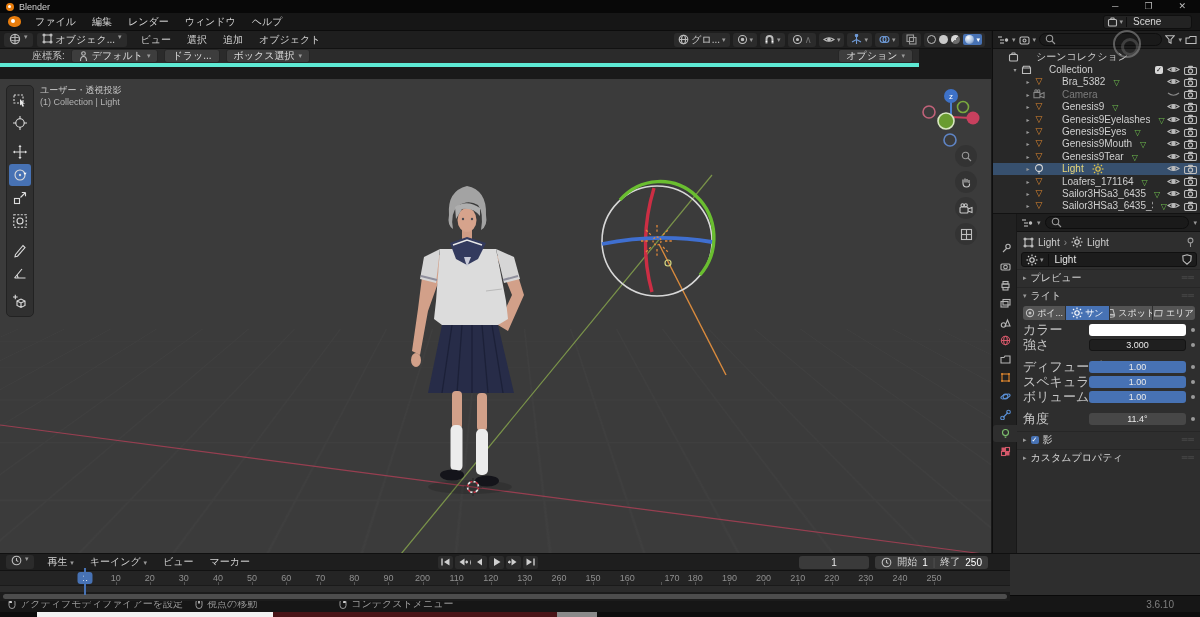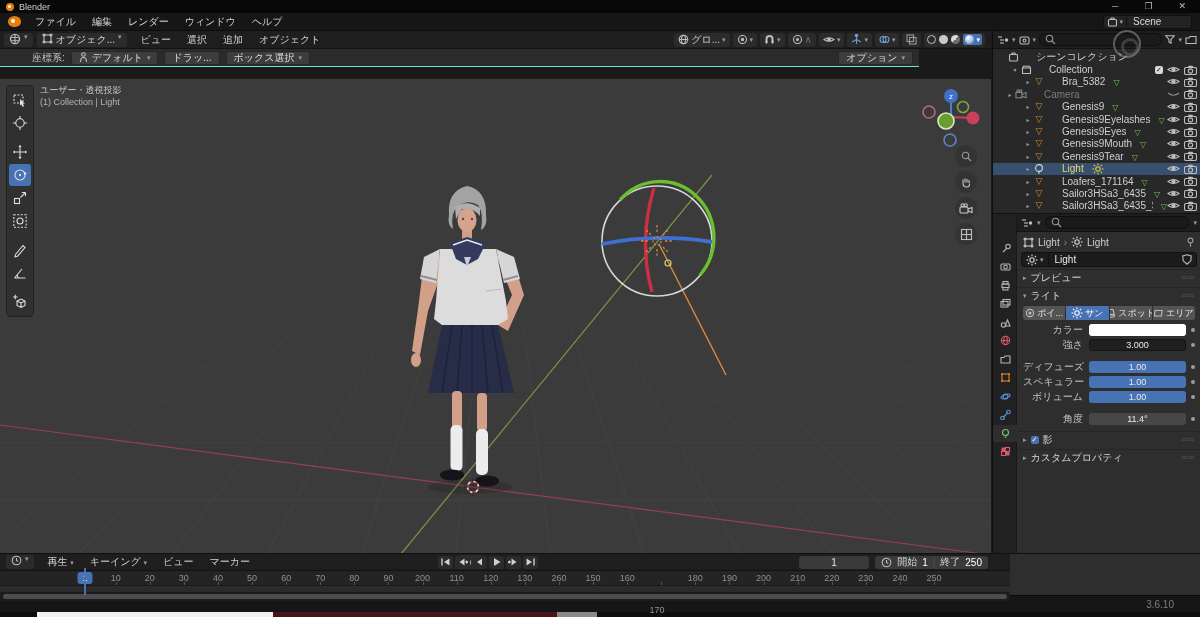--- a/index.html
+++ b/index.html
@@ -41,21 +41,21 @@
   .tgl { display:flex; align-items:center; gap:2px; background:#2b2b2b; border-radius:3px; height:14px; padding:0 4px; }
   .shade-group { display:flex; align-items:center; background:#2b2b2b; border-radius:3px; height:14px; padding:0 3px; gap:3px;}
   .ball { width:9px; height:9px; border-radius:50%; }
   .ball.wire { border:1px solid #bdbdbd; background:transparent; position:relative;}
   .ball.solid { background:#c9c9c9; }
   .ball.mat { background:linear-gradient(135deg,#d8d8d8 50%,#6e6e6e 50%); }
   .ball.rend { background:radial-gradient(circle at 35% 30%,#ffffff,#9db8dd 60%,#53688c); }
   .pill-active { background:#4772b4; border-radius:2px; padding:1px 2px; display:flex; align-items:center; gap:2px;}
 
   
-  #vp-tools { left:0; top:49px; width:919px; height:18px; background:#2b2b2b; display:flex; align-items:center; border-bottom:1px solid #5eead4;}
+  #vp-tools { left:0; top:49px; width:919px; height:18px; background:#2b2b2b; display:flex; align-items:center; border-bottom:4px solid #5eead4;}
   #vp-tools .lbl { margin-left:32px; color:#c3c3c3; }
   .ts-btn { display:flex; align-items:center; gap:4px; background:#3d3d3d; border:1px solid #262626; border-radius:3px; height:14px; padding:0 7px; margin-left:6px; color:#dedede; white-space:nowrap;}
   #options-btn { margin-left:auto; margin-right:6px; }
 
   
   #vp-body { left:0; top:67px; width:991px; height:486px; background:#3b3b3b; overflow:hidden;margin-top:12px; }
   #floor { position:absolute; left:-350px; top:250px; width:1700px; height:900px;
            background-image:repeating-linear-gradient(0deg,#454545 0 1px,transparent 1px 46px),
                             repeating-linear-gradient(90deg,#454545 0 1px,transparent 1px 46px);
            transform:perspective(420px) rotateX(63deg); transform-origin:top; opacity:.35; }
@@ -98,21 +98,21 @@
   .name-row { display:flex; align-items:center; margin:2px 4px; background:#1c1c1c; border:1px solid #101010; border-radius:3px; height:15px; }
   .name-row .nic { display:flex; align-items:center; gap:2px; padding:0 4px; border-right:1px solid #101010;}
   .name-row .nval { flex:1; padding:0 6px; color:#e8e8e8; }
   .panel-hdr { display:flex; align-items:center; gap:4px; height:16px; padding:0 6px; color:#d6d6d6; border-top:1px solid #262626; background:#2e2e2e; margin-top:2px;}
   .panel-hdr .grip { margin-left:auto; color:#555; letter-spacing:1px; font-size:8px;}
   .type-row { display:flex; gap:1px; margin:3px 6px; }
   .type-btn { flex:1; display:flex; align-items:center; justify-content:center; gap:2px; background:#545454; height:14px; color:#e6e6e6; white-space:nowrap; overflow:hidden; font-size:9px;}
   .type-btn:first-child{ border-radius:3px 0 0 3px;} .type-btn:last-child{border-radius:0 3px 3px 0;}
   .type-btn.active { background:#4772b4; color:#fff; }
   .prop-row { display:flex; align-items:center; height:13px; margin:2px 6px; }
-  .prop-row .plabel { width:66px; text-align:right; padding-right:6px; color:#c6c6c6; white-space:nowrap; font-size:10px;}
+  .prop-row .plabel { width:66px; color:#c6c6c6; white-space:nowrap; font-size:13px;}
   .prop-row .pfield { flex:1; height:12px; border-radius:3px; display:flex; align-items:center; justify-content:center; color:#e9e9e9; font-size:9px;}
   .pfield.color { background:#fff; }
   .pfield.value { background:#1f1f1f; border:1px solid #141414;}
   .pfield.slider { background:#4772b4; }
   .pfield.value2 { background:#474747; }
   .keydot { width:4px; height:4px; border-radius:50%; background:#9a9a9a; margin-left:5px; flex:none;}
   .gap4 { height:5px; }
 
   
   #timeline { left:0; top:553px; width:1010px; height:42px; background:#242424; border-top:1px solid #101010; z-index:3;}
@@ -624,21 +624,21 @@
             </span>
             <span>
               <svg width="13" height="10" viewBox="0 0 13 10" fill="none" stroke="#bdbdbd" stroke-width="1.1">
                 <rect x="0.5" y="2.5" width="12" height="7" rx="1.5"></rect>
                 <circle cx="6.5" cy="6" r="2.1"></circle>
                 <rect x="4" y="0.8" width="5" height="1.8" rx="0.8" fill="#bdbdbd" stroke="none"></rect>
               </svg>
             </span>
           </span>
         </div>
-        <div class="ol-row muted" style="padding-left: 12px;">
+        <div class="ol-row muted" style="padding-left: 30px;">
           <span class="disc">▸</span>
           <span class="oicon">
             <svg width="13" height="10" viewBox="0 0 13 10" fill="none" stroke="#bdbdbd" stroke-width="1.1">
               <g stroke="#8a8a8a">
                 <path d="M1 3.5 L7.5 3.5 L7.5 9 L1 9 Z"></path>
                 <path d="M7.5 5.5 L12 3.5 L12 9 L7.5 7.5"></path>
                 <circle cx="3.2" cy="1.8" r="1.3"></circle>
                 <circle cx="6.2" cy="1.8" r="1.3"></circle>
               </g>
             </svg>
@@ -1265,21 +1265,21 @@
         <span class="ruler-num" style="left: 490.79px;">120</span>
         <span class="ruler-tick" style="left: 490.79px;"></span>
         <span class="ruler-num" style="left: 524.89px;">130</span>
         <span class="ruler-tick" style="left: 524.89px;"></span>
         <span class="ruler-num" style="left: 558.99px;">260</span>
         <span class="ruler-tick" style="left: 558.99px;"></span>
         <span class="ruler-num" style="left: 593.09px;">150</span>
         <span class="ruler-tick" style="left: 593.09px;"></span>
         <span class="ruler-num" style="left: 627.19px;">160</span>
         <span class="ruler-tick" style="left: 627.19px;"></span>
-        <span class="ruler-num" style="left: 657px; margin-top: 32px;">170</span>
+        <span class="ruler-num" style="left: 672px;">170</span>
         <span class="ruler-tick" style="left: 661.29px;"></span>
         <span class="ruler-num" style="left: 695.39px;">180</span>
         <span class="ruler-tick" style="left: 695.39px;"></span>
         <span class="ruler-num" style="left: 729.49px;">190</span>
         <span class="ruler-tick" style="left: 729.49px;"></span>
         <span class="ruler-num" style="left: 763.59px;">200</span>
         <span class="ruler-tick" style="left: 763.59px;"></span>
         <span class="ruler-num" style="left: 797.69px;">210</span>
         <span class="ruler-tick" style="left: 797.69px;"></span>
         <span class="ruler-num" style="left: 831.79px;">220</span>
@@ -1294,20 +1294,43 @@
       </div>
     <div id="tl-content"></div>
     <div id="tl-scroll">
         <div class="handle"></div>
       </div>
   <div id="playhead-line" style="left: 84px;"></div>
     </div>
   <div id="tl-side-fill" class="abs"></div>
 
   <div id="statusbar" class="abs">
+    <div id="status-hints" class="row" style="padding-left:8px; gap:12px;">
+        <div class="hint">
+          <svg width="8" height="12" viewBox="0 0 8 12" fill="none">
+            <rect x="1" y="1" width="6" height="9.5" rx="3" stroke="#9a9a9a"></rect>
+            <path d="M1.5 2.5 Q4 1 4 5 L1.2 5 Z" fill="#cfcfcf" stroke="none"></path>
+          </svg>
+          <span>アクティブモディファイアーを設定</span>
+        </div>
+        <div class="hint">
+          <svg width="8" height="12" viewBox="0 0 8 12" fill="none">
+            <rect x="1" y="1" width="6" height="9.5" rx="3" stroke="#9a9a9a"></rect>
+            <rect x="3.2" y="1.5" width="1.6" height="4" fill="#cfcfcf" stroke="none"></rect>
+          </svg>
+          <span>視点の移動</span>
+        </div>
+        <div class="hint" style="margin-left: 70px;">
+          <svg width="8" height="12" viewBox="0 0 8 12" fill="none">
+            <rect x="1" y="1" width="6" height="9.5" rx="3" stroke="#9a9a9a"></rect>
+            <path d="M6.5 2.5 Q4 1 4 5 L6.8 5 Z" fill="#cfcfcf" stroke="none"></path>
+          </svg>
+          <span>コンテクストメニュー</span>
+        </div>
+      </div>
     <div id="version">3.6.10</div>
   </div>
 
   <div id="video-overlay" class="abs">
     <div class="w"></div>
       <div class="m"></div>
       <div class="g"></div>
   </div>
 
   <div id="cursor-ring" class="abs"></div>

